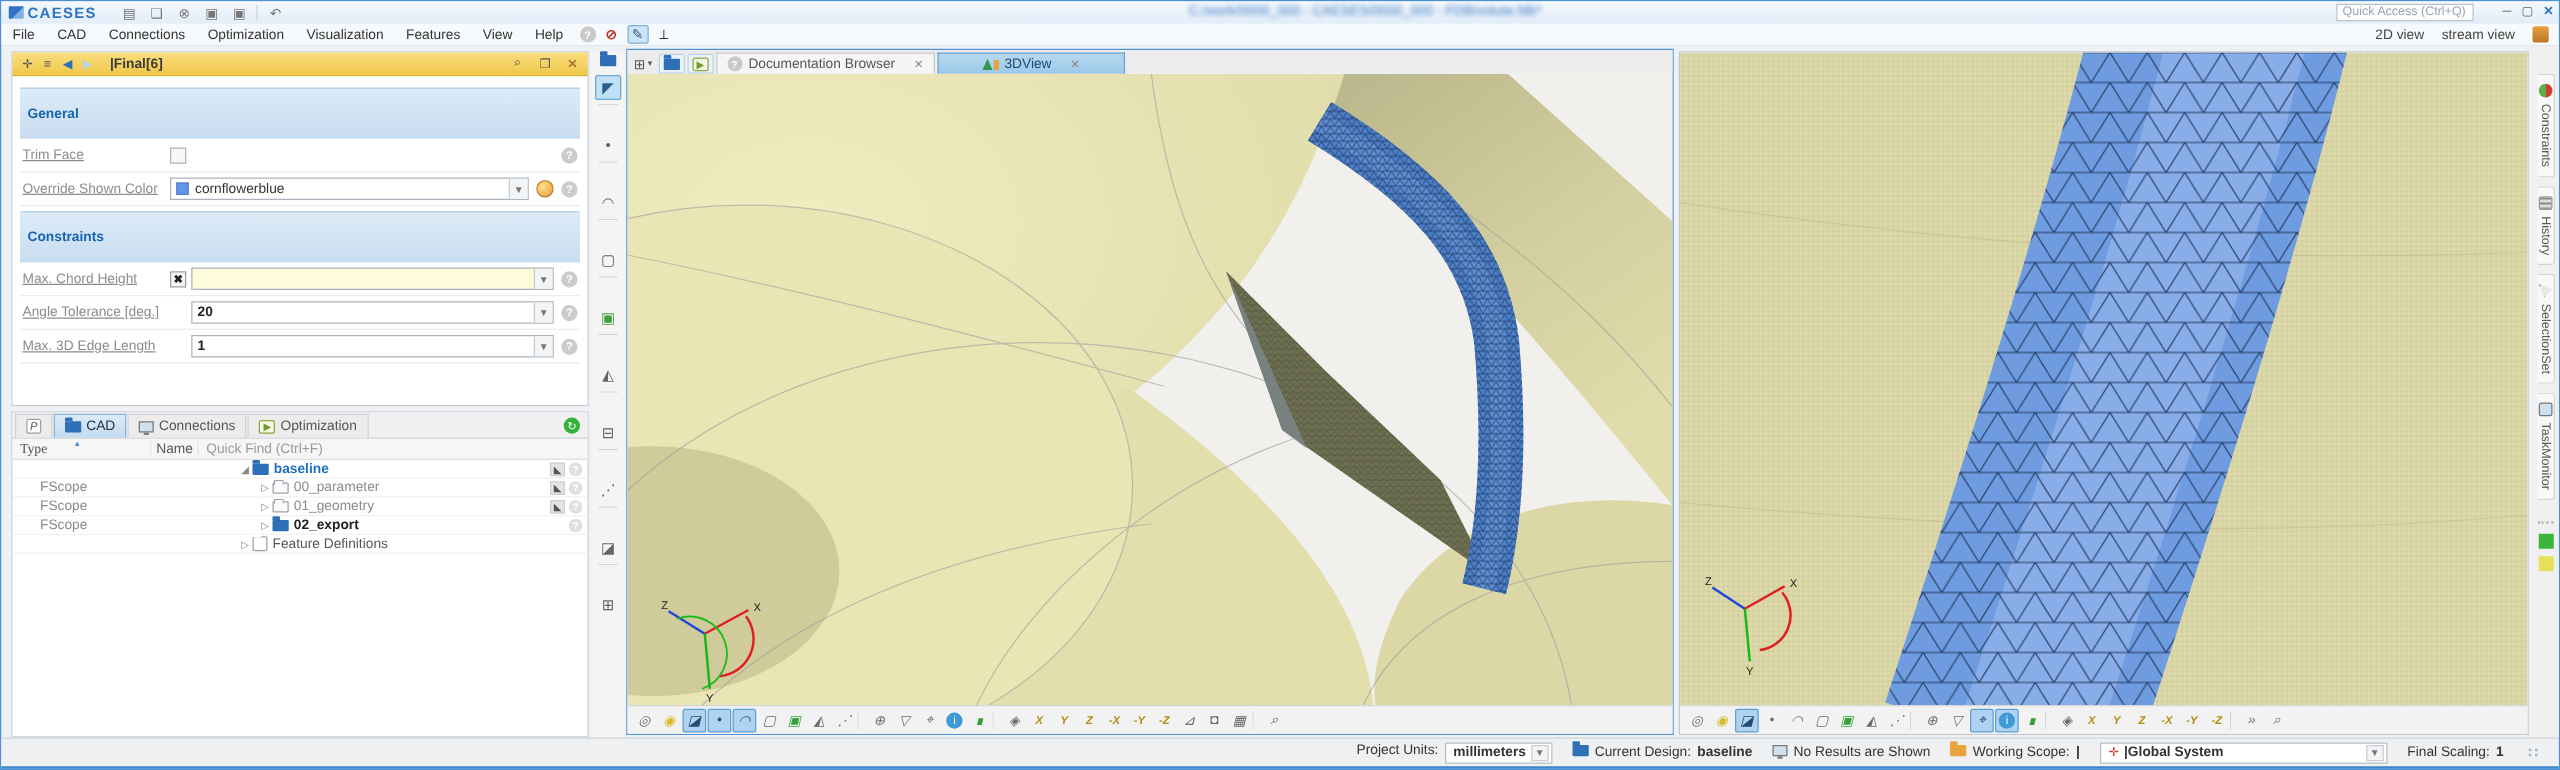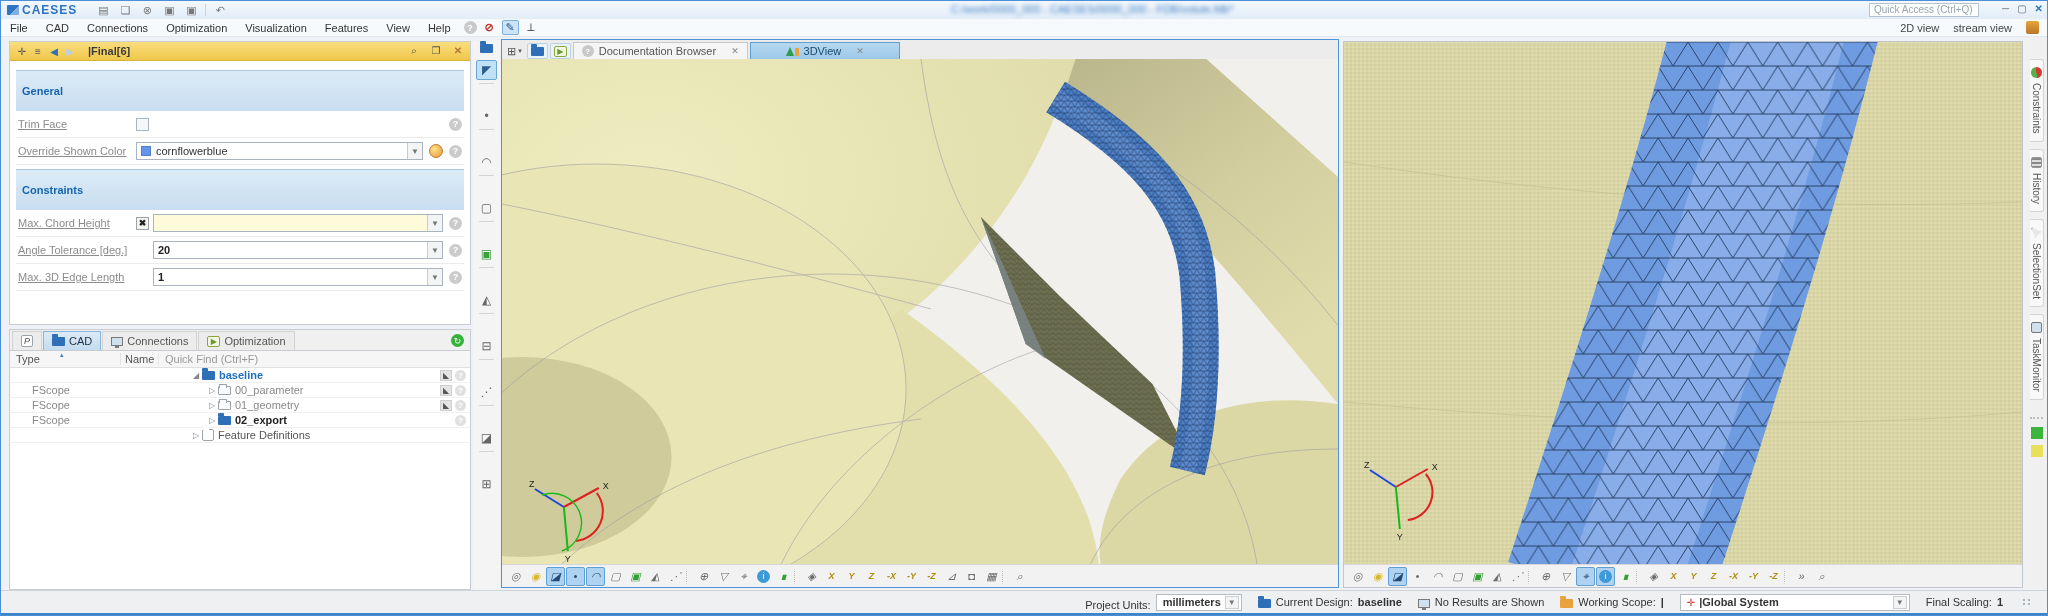--- a/index.html
+++ b/index.html
@@ -64,21 +64,21 @@
   .treep{position:absolute;left:8px;top:328px;width:462px;height:261px;background:#fff;border:1px solid #c9cdd2;
     display:flex;flex-direction:column;}
   .ttabs{height:21px;background:#f0f0f0;display:flex;align-items:flex-end;padding:1px 2px 0;border-bottom:1px solid #c9cdd2;gap:1px;}
   .ttab{height:19px;display:flex;align-items:center;gap:4px;padding:0 8px;border:1px solid #d2d2d2;border-bottom:none;
     background:#ececec;color:#555;}
   .ttab.active{background:linear-gradient(#dceaf6,#c3dcf0);border-color:#86b4da;color:#234;}
   .ttabs .spacer{flex:1;}
   .refreshc{width:13px;height:13px;border-radius:50%;background:#35b23a;color:#fff;font-size:9px;
     display:flex;align-items:center;justify-content:center;margin:0 4px 3px 0;}
   .thead{height:17px;display:flex;align-items:center;background:#f6f6f6;border-bottom:1px solid #e0e0e0;color:#555;}
-  .thead .c1{width:110px;padding-left:6px;position:relative;}
+  .thead .c1{width:110px;padding-left:6px;position:relative;font-family:Liberation Serif, serif;}
   .thead .c1 .sort{position:absolute;top:-2px;left:50px;font-size:7px;color:#3d85c8;}
   .thead .c2{width:38px;border-left:1px solid #e4e4e4;padding-left:4px;}
   .thead .qf{flex:1;border-left:1px solid #e4e4e4;padding-left:6px;color:#9a9a9a;}
   .trows{flex:1;}
   .trow{height:15px;display:flex;align-items:center;border-bottom:1px solid #f1f1f1;}
   .trow .tcol{width:110px;padding-left:22px;color:#8a8a8a;}
   .trow .texp{width:12px;text-align:center;color:#888;font-size:8px;}
   .trow .tname{margin-left:4px;}
   .trow.ind1 .texp{margin-left:70px;}
   .trow.ind2 .texp{margin-left:86px;}
@@ -152,21 +152,21 @@
   .ric.pie{background:conic-gradient(#d23b2f 0 50%,#58b04a 50% 100%);border-radius:50%;}
   .ric.hist{background:linear-gradient(#888 2px,transparent 2px) 0 0/11px 4px,#ddd;border:1px solid #999;}
   .ric.selset{background:#e8e8e8;border:1px solid #999;clip-path:polygon(0 0,100% 45%,45% 100%);}
   .ric.task{background:#cfe0ee;border:1px solid #777;}
   .rsq{width:12px;height:12px;margin-top:8px;}
   .rsq.g{background:#3db53d;} .rsq.y{background:#e6e05a;margin-top:6px;}
   .rdots{width:13px;border-top:2px dotted #bbb;margin-top:10px;}
   
   .statusbar{position:absolute;left:0;top:589px;width:100%;height:23px;background:#eef0f2;border-top:1px solid #cfd4d8;
     display:flex;align-items:center;justify-content:flex-end;gap:16px;padding-right:16px;color:#333;}
-  .sgroup{display:flex;align-items:flex-end;gap:5px;}
+  .sgroup{display:flex;align-items:flex-start;gap:5px;}
   .sbold{font-weight:bold;}
   .scombo{height:17px;border:1px solid #b5bcc3;background:#fff;display:flex;align-items:center;gap:4px;padding:0 2px 0 6px;}
   .scombo .caret{width:14px;height:13px;border:1px solid #c9ced3;background:#f2f4f6;color:#777;font-size:8px;
     display:flex;align-items:center;justify-content:center;}
   .axisglyph{color:#d23b2f;font-size:10px;}
   .grip{display:grid;grid-template-columns:repeat(2,3px);gap:2px;margin-left:4px;}
   .grip i{width:2px;height:2px;background:#aab2ba;}
   .bottom-edge{position:absolute;left:0;top:612px;width:100%;height:4px;background:#3d85c8;}
   .gutter{position:absolute;left:0;top:36px;width:500px;height:553px;background:#e9ecef;z-index:-1;}
 </style>

